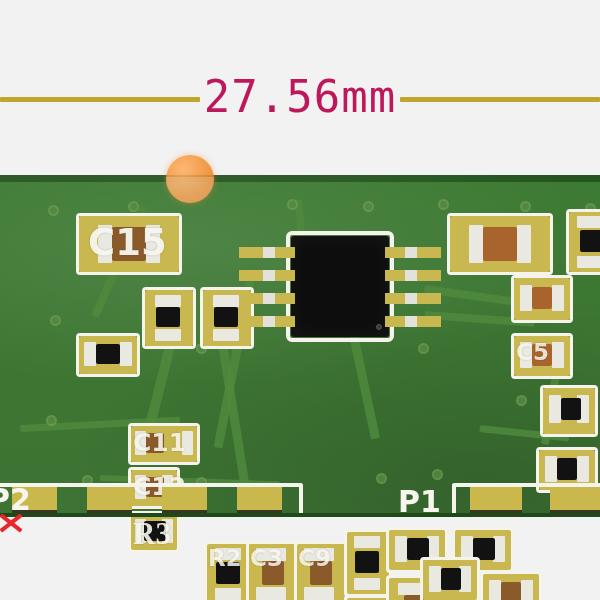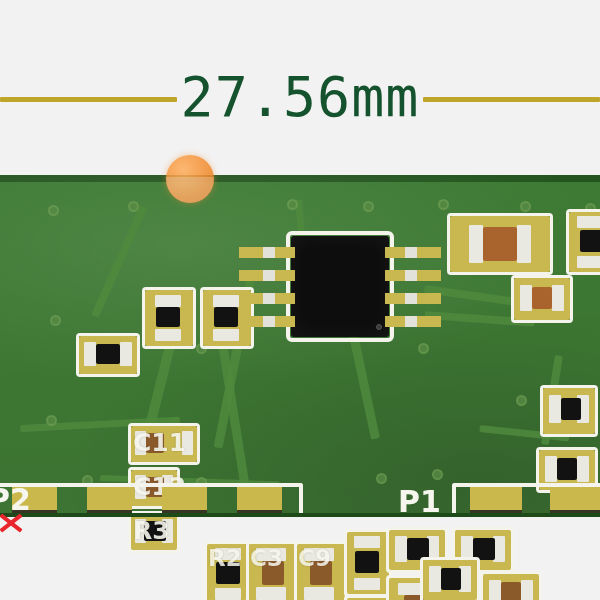--- a/index.html
+++ b/index.html
@@ -16,23 +16,23 @@
     position:absolute;left:0;top:78px;width:600px;height:42px;
     display:flex;align-items:center;justify-content:center;
     pointer-events:none;
   }
   .dim-line{
     flex:1 1 auto;height:5px;background:#bfa62b;
     border-radius:1px;
   }
   .dim-text{
     flex:0 0 auto;
-    color:#14532d;
+    color:#be185d;
     font-family:"DejaVu Sans Mono", monospace;
-    font-size:55px;
+    font-size:44px;
     letter-spacing:1px;
     line-height:1;
     padding:0 4px;
     transform:translateY(-2px);
     white-space:nowrap;
     font-weight:400;
   }
 
   
   .board{
@@ -173,20 +173,28 @@
     <div class="via" style="left:50px;top:140px;"></div>
     <div class="via" style="left:46px;top:240px;"></div>
     <div class="via" style="left:196px;top:168px;"></div>
     <div class="via" style="left:516px;top:220px;"></div>
     <div class="via" style="left:82px;top:300px;"></div>
     <div class="via" style="left:196px;top:302px;"></div>
     <div class="via" style="left:376px;top:298px;"></div>
     <div class="via" style="left:432px;top:294px;"></div>
     <div class="via" style="left:418px;top:168px;"></div>
 
+    <div class="fp" style="left:76px;top:38px;width:106px;height:62px;">
+      <div class="silk"></div>
+      <div class="solder"></div>
+      <div class="pad" style="left:22px;top:12px;width:14px;height:38px;"></div>
+      <div class="pad" style="right:22px;top:12px;width:14px;height:38px;"></div>
+      <div class="body cap" style="left:36px;top:14px;width:34px;height:34px;"></div>
+      <div class="ref" style="left:12px;top:11px;font-size:37px;opacity:.95;">C15</div>
+    </div>
 
 
     <div class="fp" style="left:76px;top:158px;width:64px;height:44px;">
       <div class="silk"></div>
       <div class="solder"></div>
       <div class="pad" style="left:8px;top:9px;width:12px;height:24px;"></div>
       <div class="pad" style="right:8px;top:9px;width:12px;height:24px;"></div>
       <div class="body blk" style="left:20px;top:11px;width:24px;height:20px;"></div>
     </div>
 
@@ -221,21 +229,21 @@
       <div class="pad" style="right:7px;top:8px;width:11px;height:24px;"></div>
       <div class="body cap" style="left:18px;top:10px;width:18px;height:20px;"></div>
       <div class="ref" style="left:5px;top:7px;font-size:25px;opacity:.9;">C12</div>
     </div>
     <div class="fp" style="left:128px;top:336px;width:52px;height:42px;">
       <div class="silk"></div>
       <div class="solder"></div>
       <div class="pad" style="left:7px;top:8px;width:11px;height:24px;"></div>
       <div class="pad" style="right:7px;top:8px;width:11px;height:24px;"></div>
       <div class="body blk" style="left:16px;top:10px;width:22px;height:20px;"></div>
-      <div class="ref" style="left:5px;top:7px;font-size:25px;opacity:.9;">R3</div>
+      <div class="ref" style="left:5px;top:7px;font-size:31px;opacity:.9;font-family:Liberation Serif, serif;">R3</div>
     </div>
 
 
     <div class="ic" style="left:291px;top:61px;width:98px;height:101px;">
       <div class="ic-silk"></div>
       <div class="ic-body"></div>
       <div class="ic-dot"></div>
     </div>
 
     <div class="ic-pin" style="left:239px;top:72px;width:56px;">
@@ -351,20 +359,28 @@
       <div class="pad" style="left:11px;top:7px;width:28px;height:12px;"></div>
       <div class="pad" style="left:11px;bottom:7px;width:28px;height:12px;"></div>
       <div class="body blk" style="left:14px;top:21px;width:24px;height:22px;"></div>
     </div>
     <div class="fp" style="left:511px;top:100px;width:62px;height:48px;">
       <div class="silk"></div>
       <div class="solder"></div>
       <div class="pad" style="left:9px;top:10px;width:12px;height:26px;"></div>
       <div class="pad" style="right:9px;top:10px;width:12px;height:26px;"></div>
       <div class="body cap2" style="left:21px;top:12px;width:20px;height:22px;"></div>
+    </div>
+    <div class="fp" style="left:511px;top:158px;width:62px;height:46px;">
+      <div class="silk"></div>
+      <div class="solder"></div>
+      <div class="pad" style="left:9px;top:9px;width:12px;height:26px;"></div>
+      <div class="pad" style="right:9px;top:9px;width:12px;height:26px;"></div>
+      <div class="body cap2" style="left:21px;top:11px;width:20px;height:22px;"></div>
+      <div class="ref" style="left:5px;top:8px;font-size:23px;opacity:.85;">C5</div>
     </div>
     <div class="fp" style="left:540px;top:210px;width:58px;height:52px;">
       <div class="silk"></div>
       <div class="solder"></div>
       <div class="pad" style="left:9px;top:10px;width:12px;height:28px;"></div>
       <div class="pad" style="right:9px;top:10px;width:12px;height:28px;"></div>
       <div class="body blk" style="left:21px;top:13px;width:20px;height:22px;"></div>
     </div>
     <div class="fp" style="left:536px;top:272px;width:62px;height:46px;">
       <div class="silk"></div>

